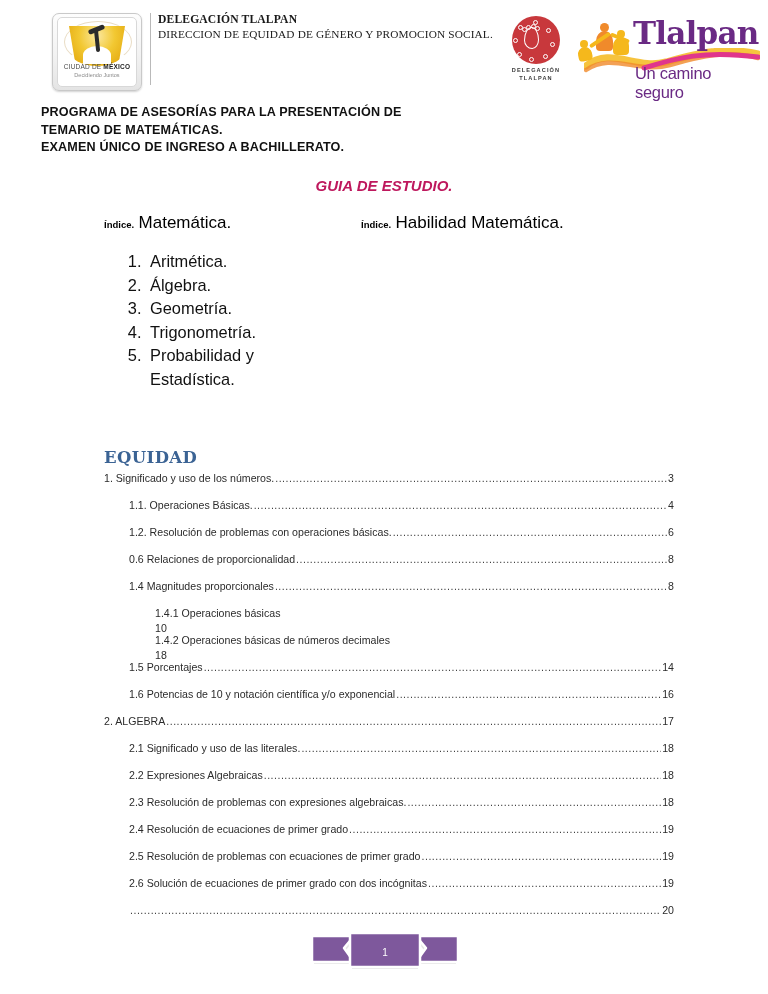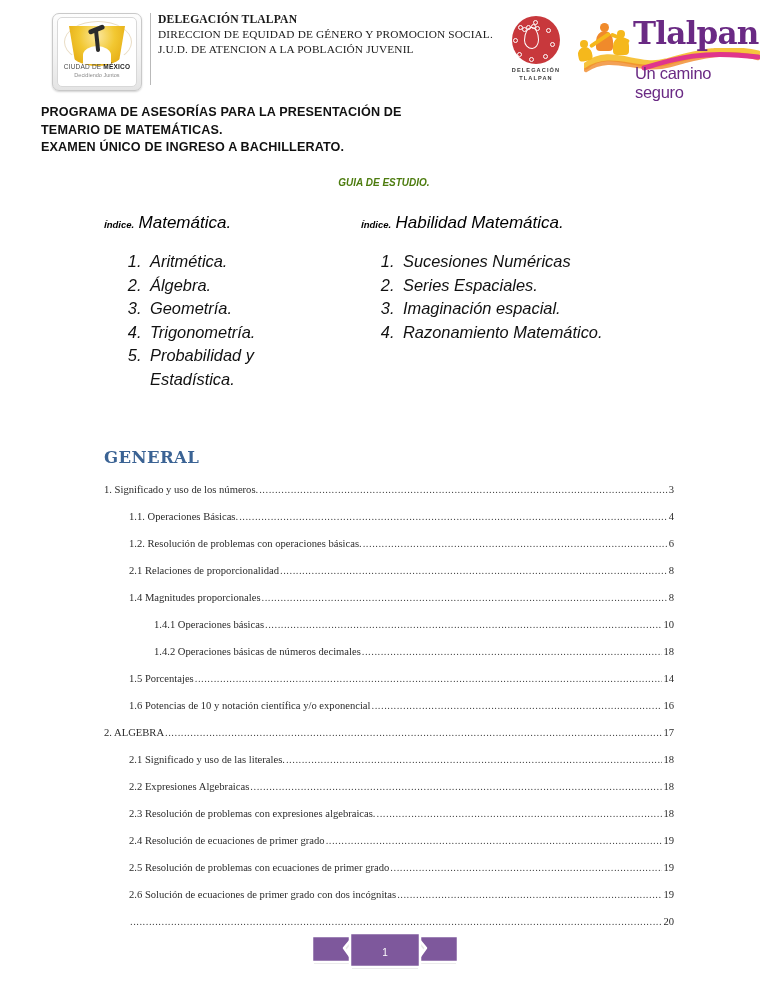--- a/index.html
+++ b/index.html
@@ -238,31 +238,30 @@
     padding-left: 41px;
   }
   .guia {
     position: absolute;
     left: 0; top: 177px;
     width: 768px;
     text-align: center;
     font-family: "Liberation Sans", sans-serif;
     font-weight: bold;
     font-style: italic;
-    font-size: 10px;
-    color: #4d7c0f;
+    font-size: 15px;
+    color: #be185d;
   }
 
   
   .cols {
     position: absolute;
     left: 0; top: 212px;
     width: 662px;
     display: flex;
-    font-style: italic;
   }
   .col {
     width: 50%;
     box-sizing: border-box;
   }
   .col-left  { padding-left: 104px; }
   .col-right { padding-left: 30px; }
   .col-head {
     white-space: nowrap;
     line-height: 22px;
@@ -296,45 +295,44 @@
     font-family: "DejaVu Serif", serif;
     font-weight: bold;
     font-size: 16.5px;
     color: #3b6394;
     letter-spacing: .4px;
   }
   .toc {
     position: absolute;
     left: 104px; top: 472px;
     width: 570px;
-    font-family: Liberation Serif, serif;
+    font-family: Liberation Sans, sans-serif;
     font-size: 10.6px;
     color: #2b2b2b;
-    margin-top: 12px;
   }
   .toc-row {
     display: flex;
     align-items: baseline;
     height: 27px;
     white-space: nowrap;
   }
   .toc-row .lbl { flex: 0 0 auto; }
   .toc-row .dots {
     flex: 1 1 auto;
     overflow: hidden;
     margin: 0 1px;
     font-size: 10.6px;
     letter-spacing: .5px;
     color: #3a3a3a;
     white-space: nowrap;
   }
   .toc-row .pg { flex: 0 0 auto; }
   .ind0 { padding-left: 0px; }
   .ind1 { padding-left: 25px; }
-  .ind2 { padding-left: 50px; }
+  .ind2 { padding-left: 50px; flex-direction: column; }
 
   
   .ribbon {
     position: absolute;
     left: 310px; top: 931px;
     width: 150px; height: 46px;
   }
   .ribbon svg { display: block; }
   .ribbon-num {
     position: absolute;
@@ -360,21 +358,20 @@
         <div class="cdmx-txt1"><span>CIUDAD DE </span><b>MÉXICO</b></div>
         <div class="cdmx-txt2">Decidiendo Juntos</div>
       </div>
     </div>
 
     <div class="header-rule"></div>
 
     <div class="header-text">
       <div class="l1">DELEGACIÓN TLALPAN</div>
       <div>DIRECCION DE EQUIDAD DE GÉNERO Y PROMOCION SOCIAL.</div>
-      <div>J.U.D. DE ATENCION A LA POBLACIÓN JUVENIL</div>
     </div>
 
     <div class="tlalpan-seal">
       <div class="seal-circle"></div>
       <div class="seal-foot"></div>
       <div class="seal-toes">
         <i style="left:0px;  top:3px;"></i>
         <i style="left:4px;  top:0.5px;"></i>
         <i style="left:8.5px;top:0px;"></i>
         <i style="left:13px; top:1.5px;"></i>
@@ -437,48 +434,42 @@
         <li>Trigonometría.</li>
         <li>Probabilidad y Estadística.</li>
       </ol>
     </div>
 
     <div class="col col-right">
       <div class="col-head">
         <span class="small">Índice.</span>
         <span class="big">Habilidad Matemática.</span>
       </div>
-      <ol class="topic-list">
-        <li>Sucesiones Numéricas</li>
-        <li>Series Espaciales.</li>
-        <li>Imaginación espacial.</li>
-        <li>Razonamiento Matemático.</li>
-      </ol>
     </div>
   </div>
 
-  <div class="toc-title">GENERAL</div>
+  <div class="toc-title">EQUIDAD</div>
   <div class="toc" id="toc-list">
       <div class="toc-row ind0">
         <span class="lbl">1. Significado y uso de los números.</span>
         <span class="dots">.......................................................................................................................................................................................................</span>
         <span class="pg">3</span>
       </div>
       <div class="toc-row ind1">
         <span class="lbl">1.1. Operaciones Básicas.</span>
         <span class="dots">.......................................................................................................................................................................................................</span>
         <span class="pg">4</span>
       </div>
       <div class="toc-row ind1">
         <span class="lbl">1.2. Resolución de problemas con operaciones básicas.</span>
         <span class="dots">.......................................................................................................................................................................................................</span>
         <span class="pg">6</span>
       </div>
       <div class="toc-row ind1">
-        <span class="lbl">2.1 Relaciones de proporcionalidad</span>
+        <span class="lbl">0.6 Relaciones de proporcionalidad</span>
         <span class="dots">.......................................................................................................................................................................................................</span>
         <span class="pg">8</span>
       </div>
       <div class="toc-row ind1">
         <span class="lbl">1.4 Magnitudes proporcionales</span>
         <span class="dots">.......................................................................................................................................................................................................</span>
         <span class="pg">8</span>
       </div>
       <div class="toc-row ind2">
         <span class="lbl">1.4.1 Operaciones básicas</span>

